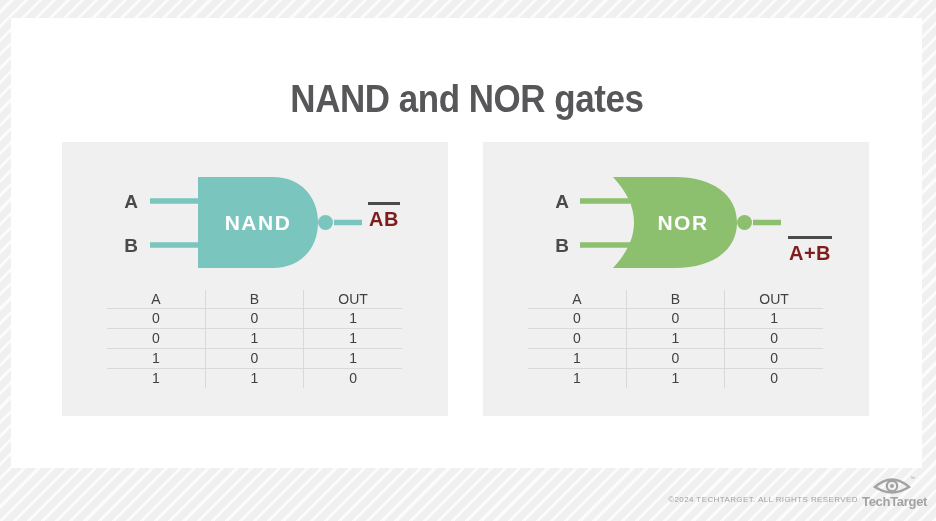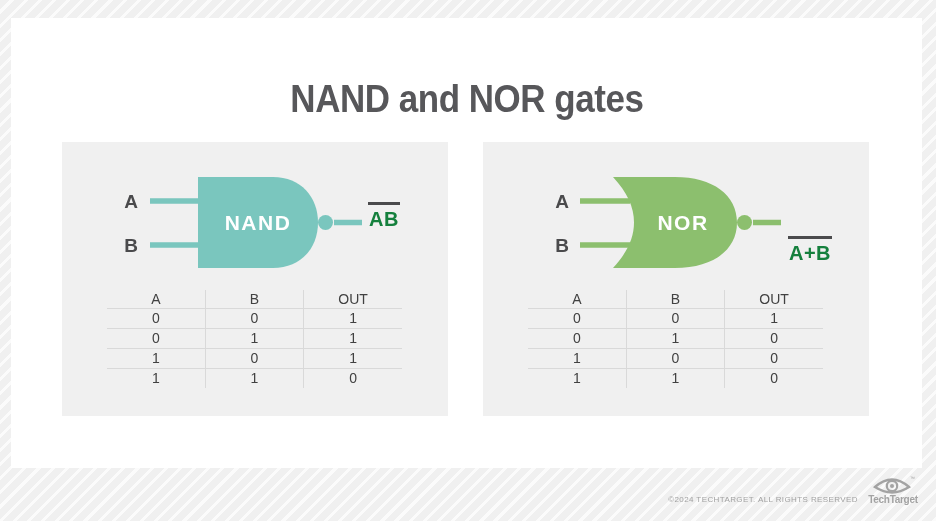--- a/index.html
+++ b/index.html
@@ -28,21 +28,21 @@
   #panel-nor  { left:472px; }
   .diagram { position:absolute; left:0; top:0; }
   .gate-io-label { font-size:19px; font-weight:bold; fill:#4a4a4c; }
   .gate-name { font-size:21px; font-weight:bold; fill:#ffffff; letter-spacing:1.5px; }
   .out-label {
     position:absolute; top:60px;
   }
   .out-label span {
     display:inline-block; line-height:1;
     border-top:3px solid #4a4a4c; padding:4px 1px 0 1px;
-    font-size:20px; font-weight:bold; color:#15803d; letter-spacing:0.5px;
+    font-size:20px; font-weight:bold; color:#7f1d1d; letter-spacing:0.5px;
   }
   #out-nand { left:306px; }
   #out-nor  { left:305px;margin-top:34px; }
   .truth {
     position:absolute; left:45px; top:148px; width:295px;
     border-collapse:collapse; table-layout:fixed;
     font-size:14px; color:#414141; text-align:center;
   }
   .truth th { font-weight:normal; height:18px; vertical-align:middle; }
   .truth td { height:20px; vertical-align:middle; border-top:1px solid #d9d9d9; }
@@ -50,21 +50,21 @@
   .copyright {
     position:absolute; top:495px; right:78px;
     font-size:8px; letter-spacing:0.4px; color:#a2a2a2; white-space:nowrap;
   }
   .brand {
     position:absolute; top:474px; right:12px; width:62px; text-align:center;
   }
   .brand-eye { display:block; margin:0 auto; }
   .brand-text {
     display:block; margin-top:-2px;
-    font-size:10px; font-weight:bold; color:#a3a3a3; letter-spacing:-0.3px;
+    font-size:13px; font-weight:bold; color:#a3a3a3; letter-spacing:-0.3px;
   }
 </style>
 </head>
 <body>
 
 <div class="card">
 
   <div class="title">
     <span class="title-inner">NAND and NOR gates</span>
   </div>

